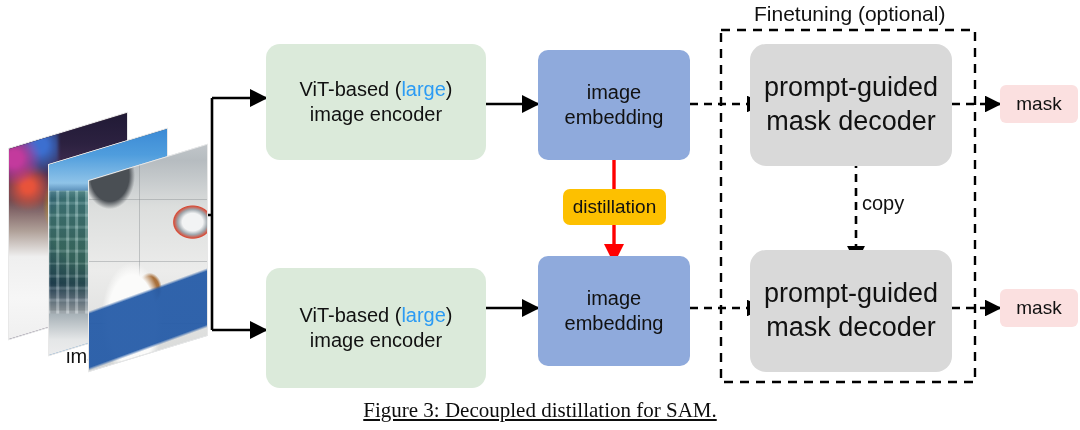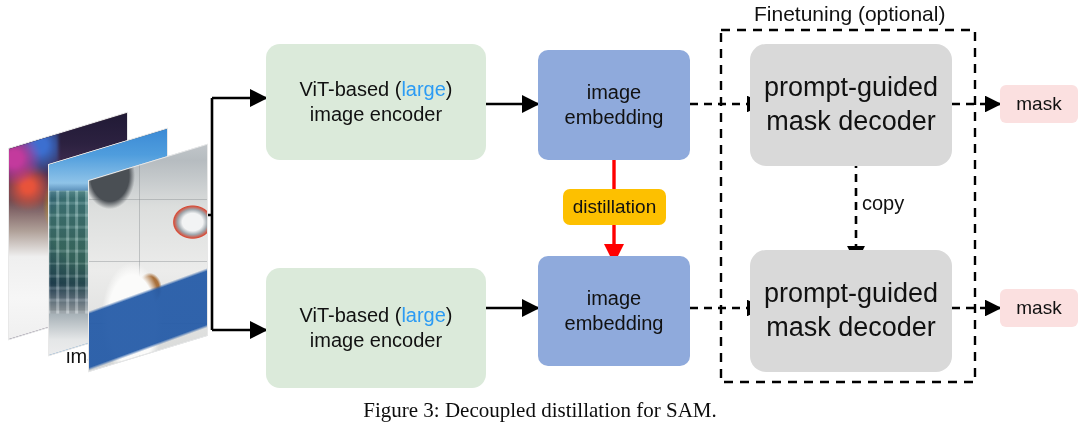--- a/index.html
+++ b/index.html
@@ -285,15 +285,15 @@
     <div>
       <span>prompt-guided</span><br>
       <span>mask decoder</span>
     </div>
   </div>
 
   <div class="node node-pink" style="left:1000px; top:289px; width:78px; height:38px;">
     <span>mask</span>
   </div>
 
-  <div class="caption" style="top:398px;">Figure 3: Decoupled distillation for SAM.</div>
+  <div class="caption" style="top:398px;text-decoration:underline;">Figure 3: Decoupled distillation for SAM.</div>
 
 </div>
 
 </body></html>

